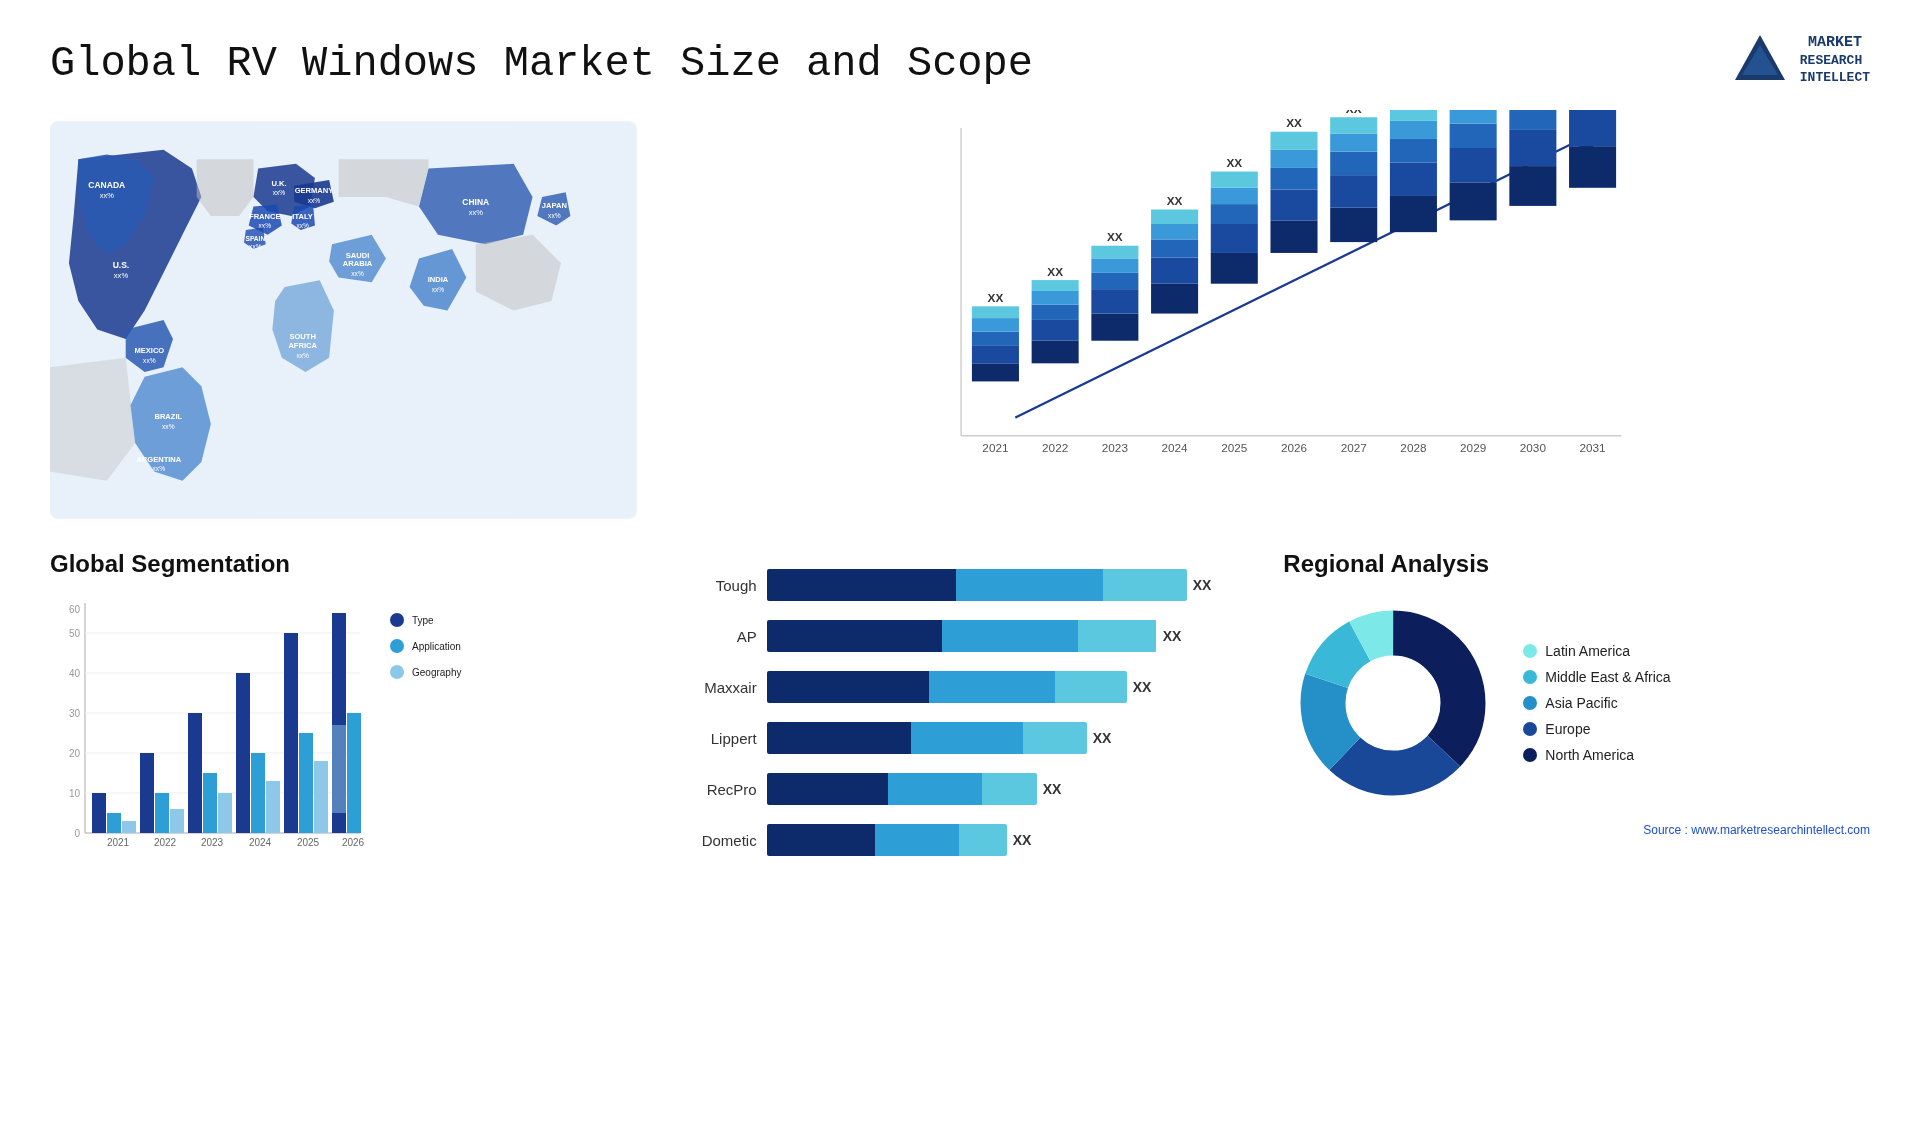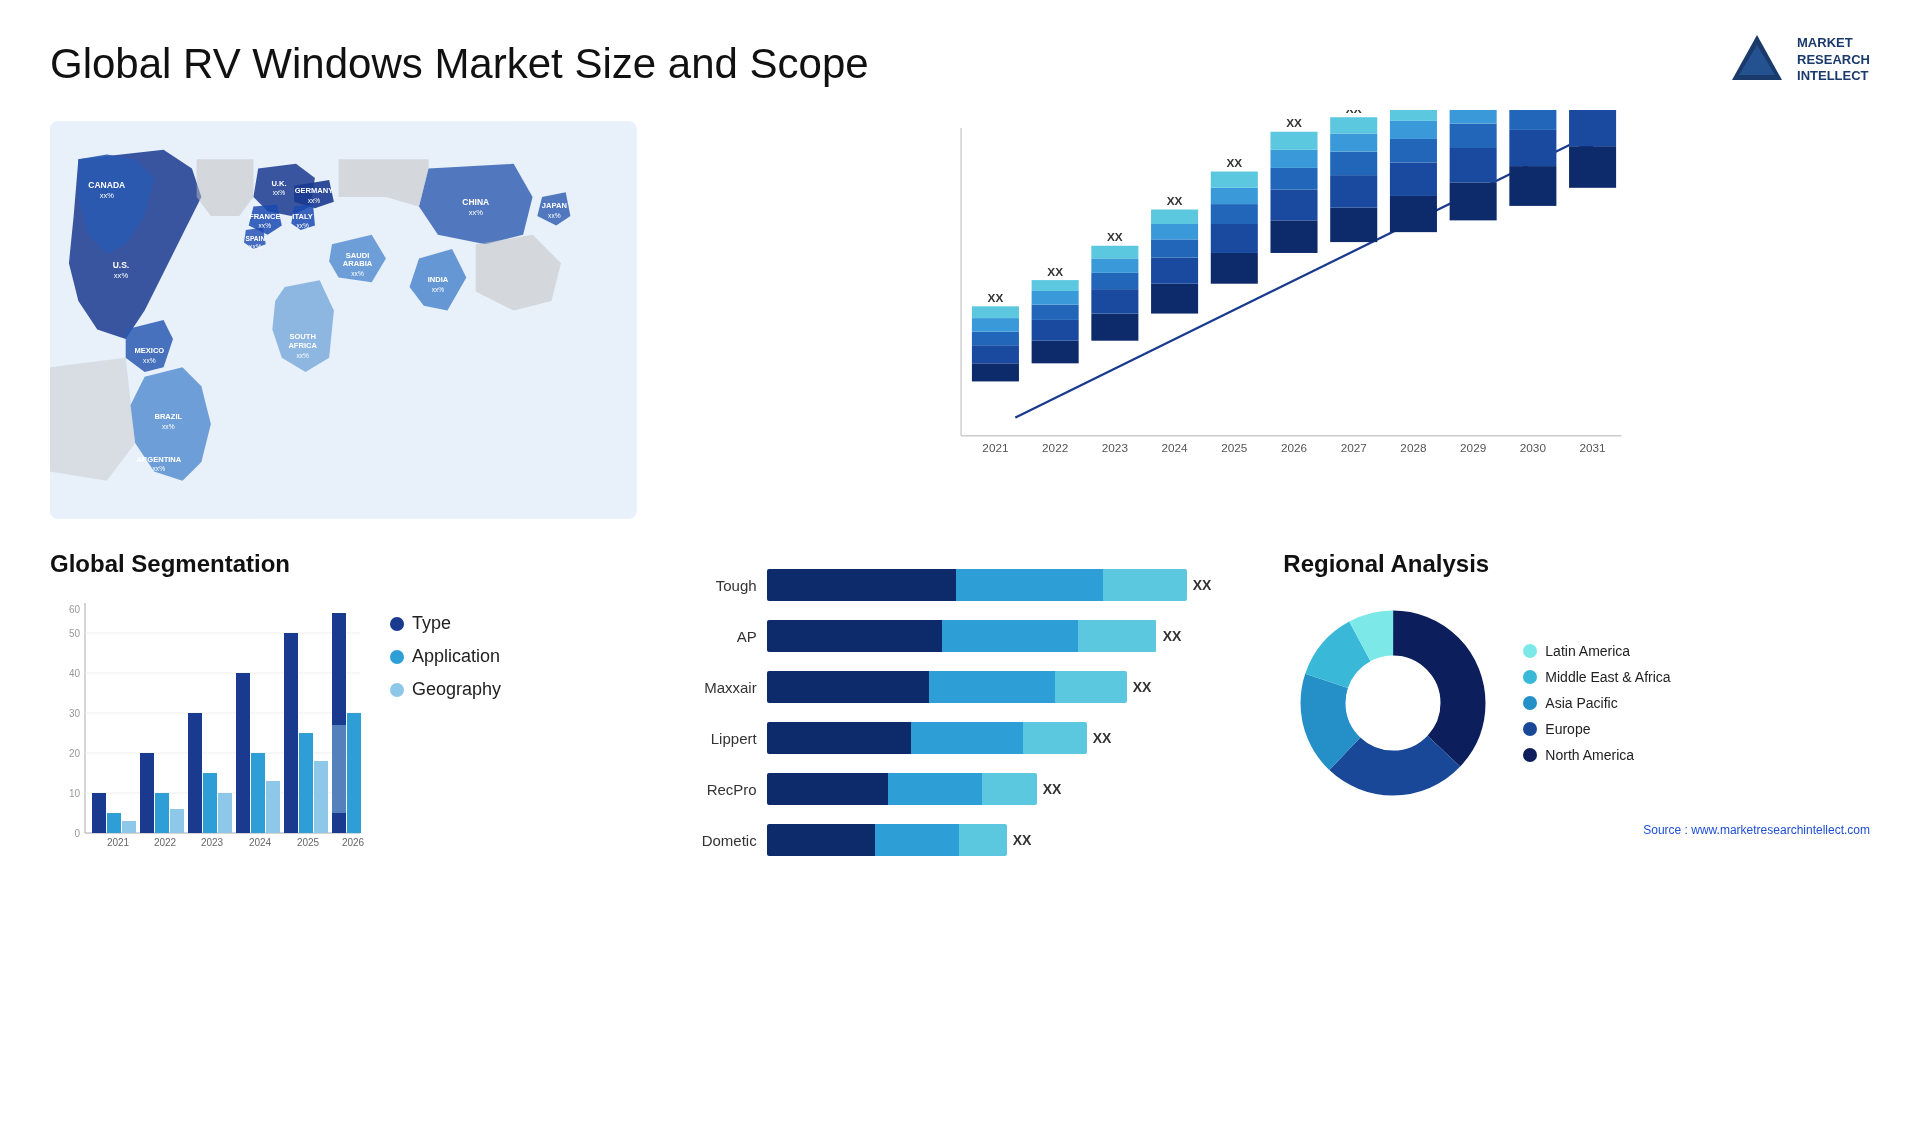--- a/index.html
+++ b/index.html
@@ -9,20 +9,21 @@
       width: 1920px;
       min-height: 1146px;
       padding: 30px 50px;
       color: #222;
     }
     .header {
       display: flex;
       justify-content: space-between;
       align-items: flex-start;
       margin-bottom: 20px;
+      font-family: Liberation Mono, monospace;
     }
     .main-title {
       font-size: 42px;
       font-weight: 300;
       color: #111;
       margin-top: 10px;
     }
     .logo {
       display: flex;
       align-items: center;
@@ -33,21 +34,21 @@
       height: 60px;
     }
     .logo-text {
       display: flex;
       flex-direction: column;
       font-size: 13px;
       font-weight: bold;
       color: #1a3a6b;
       line-height: 1.3;
     }
-    .logo-text span:first-child { font-size: 13px; }
+    .logo-text span:first-child { font-size: 15px; text-align: center; }
 
     .content-grid {
       display: grid;
       grid-template-columns: 1fr 1fr 1fr;
       grid-template-rows: auto auto;
       gap: 20px 30px;
     }
 
     
     .map-section {
@@ -92,21 +93,21 @@
       display: flex;
       flex-direction: column;
       gap: 12px;
       justify-content: center;
       padding-top: 20px;
     }
     .legend-item {
       display: flex;
       align-items: center;
       gap: 8px;
-      font-size: 18px;
+      font-size: 10px;
     }
     .legend-dot {
       width: 14px;
       height: 14px;
       border-radius: 50%;
       flex-shrink: 0;
     }
 
     
     .players-section {

